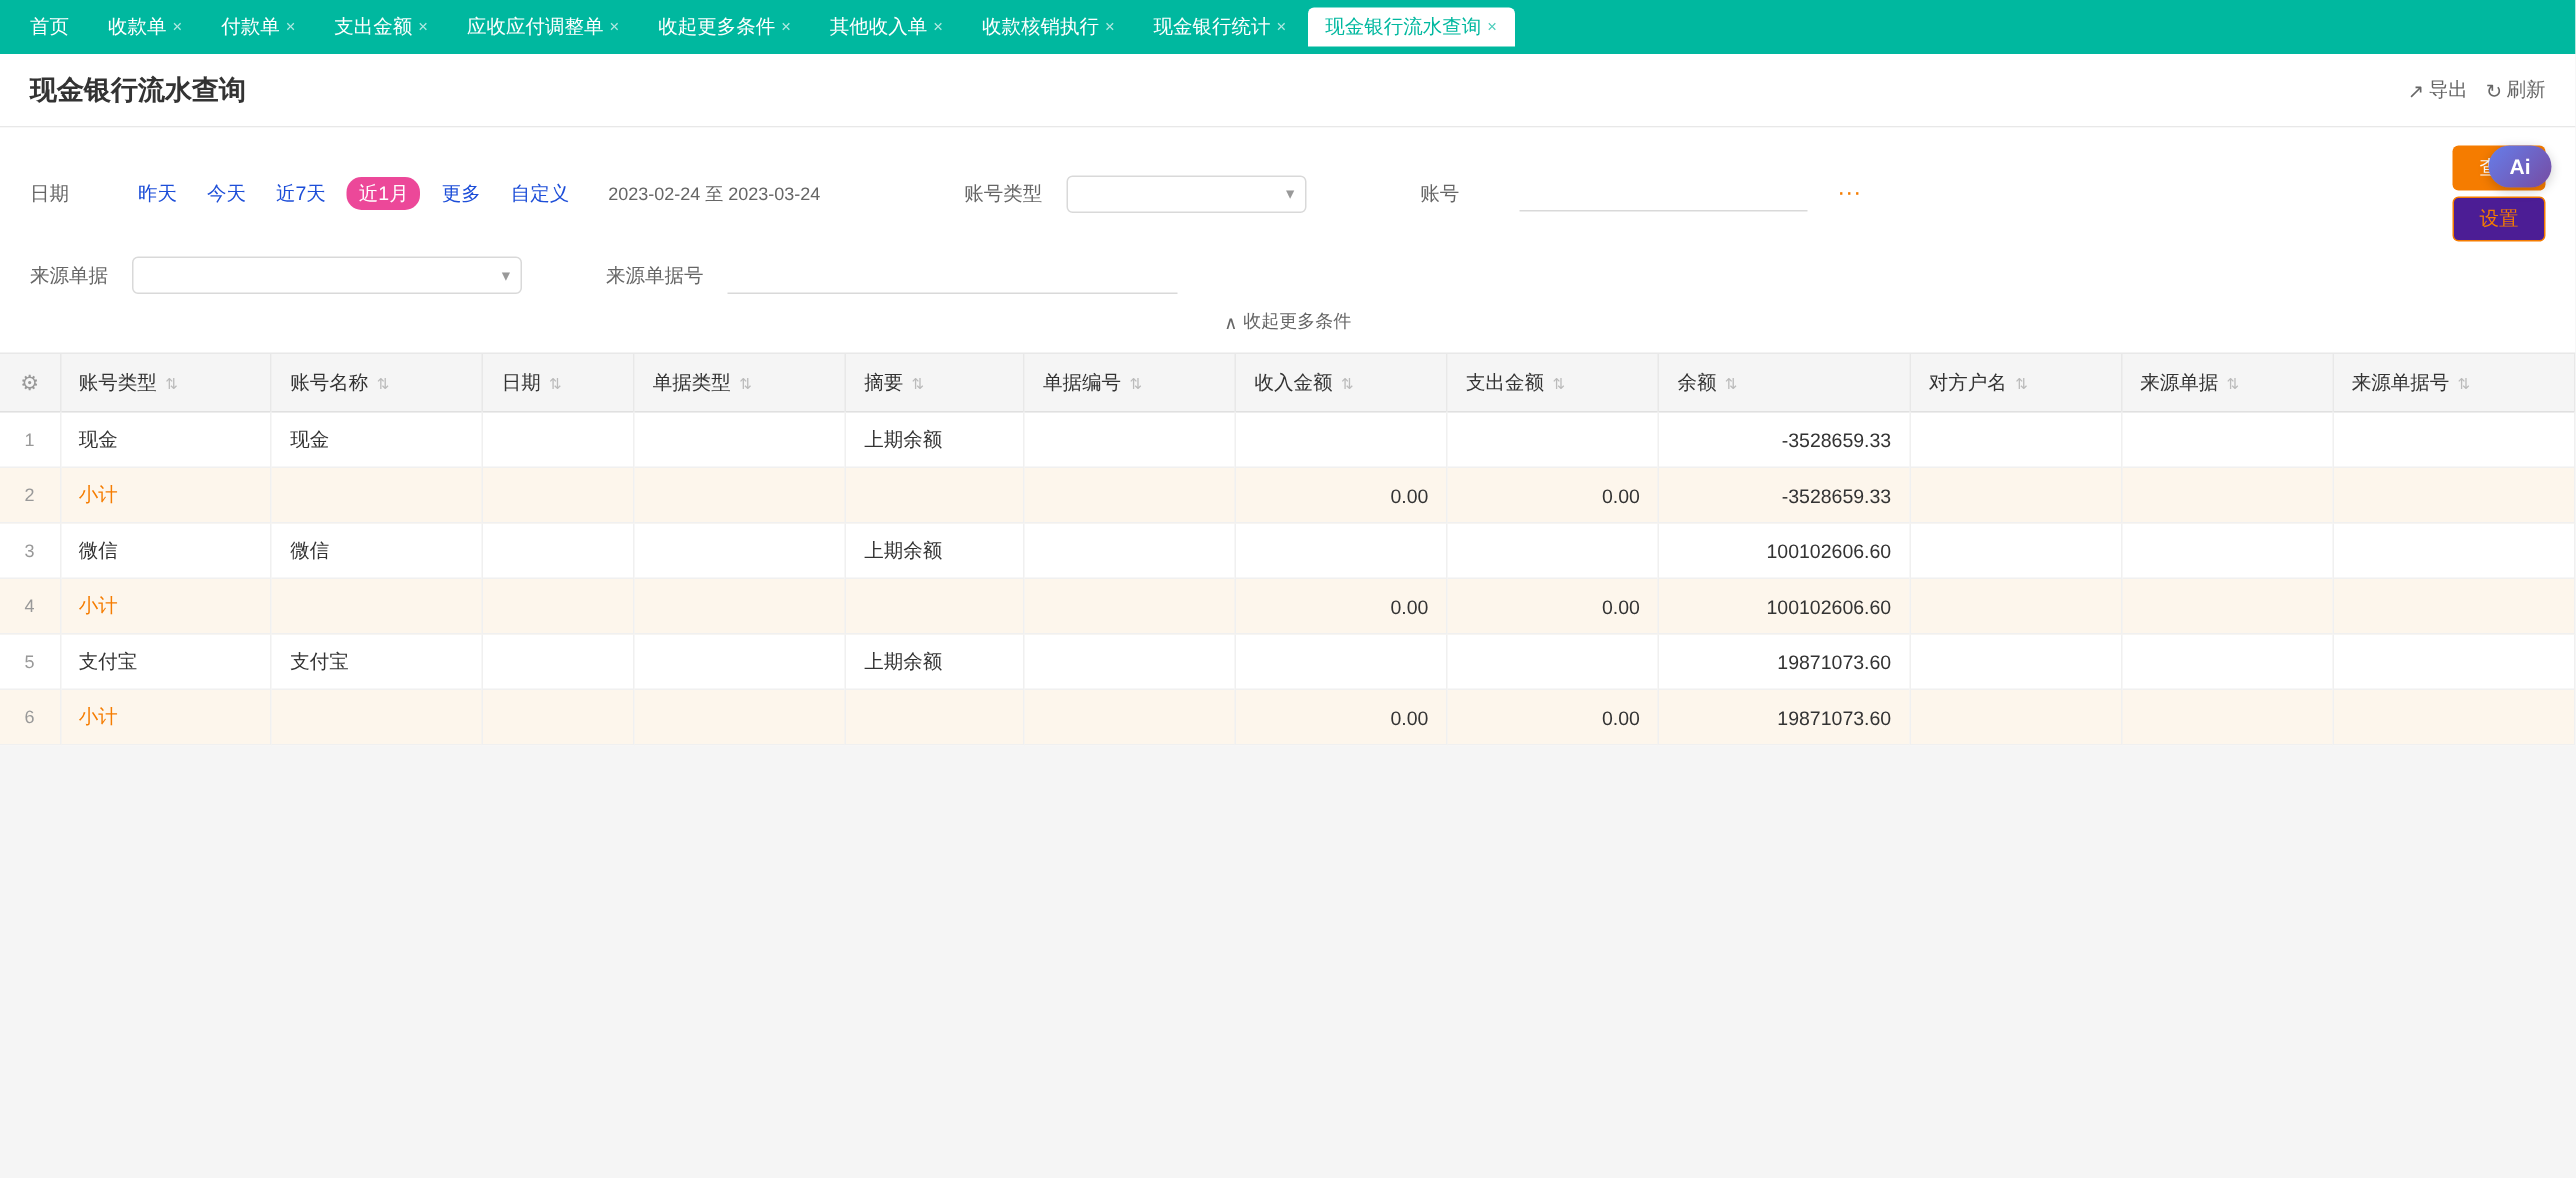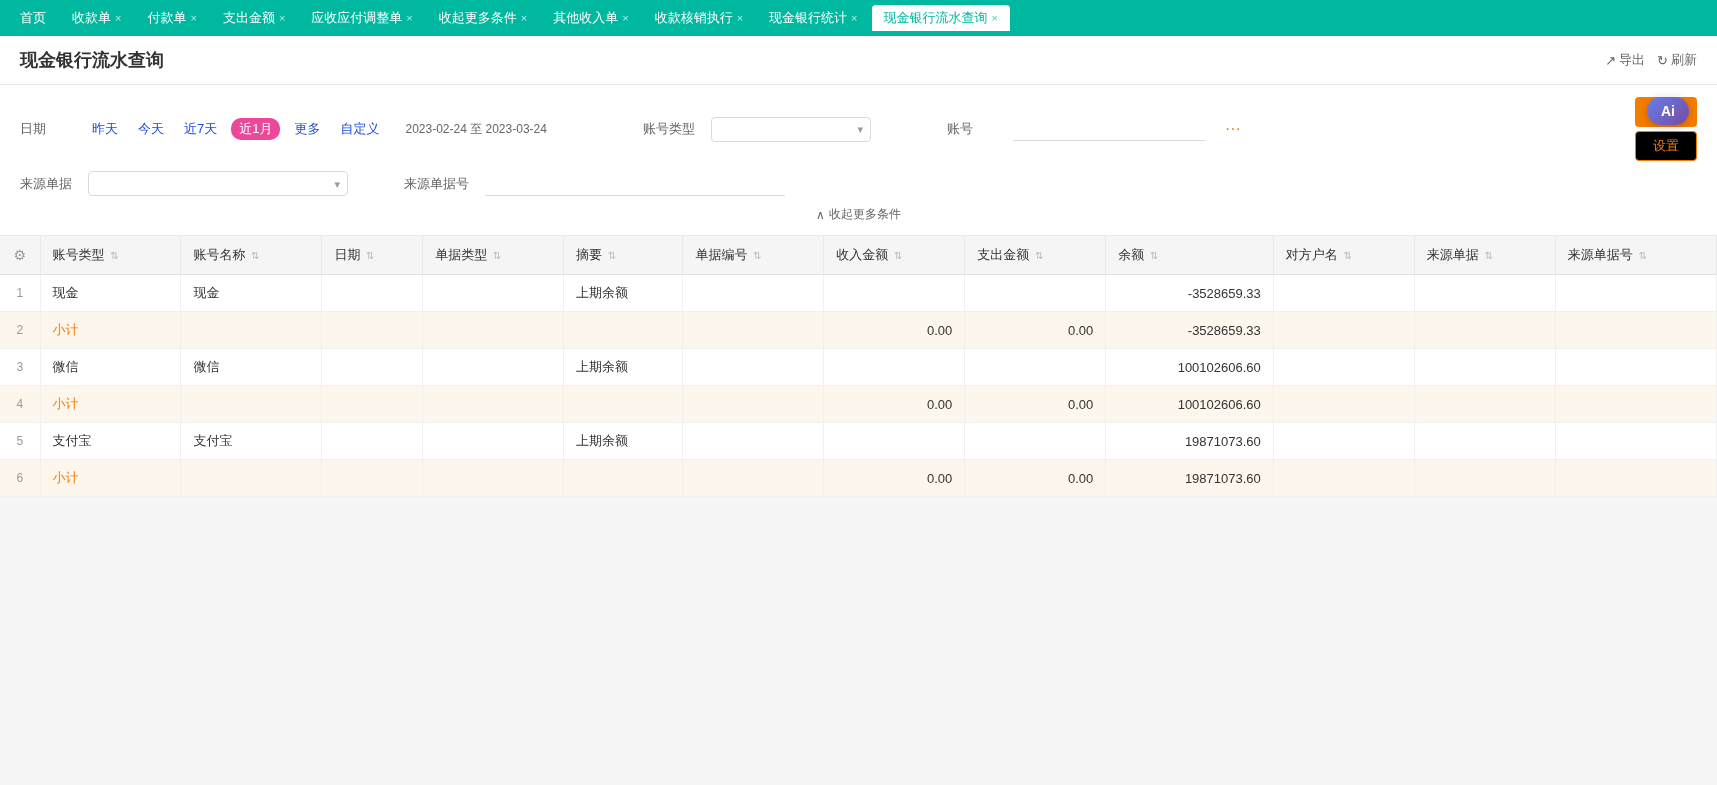--- a/index.html
+++ b/index.html
@@ -146,21 +146,21 @@
     .query-btn {
       background: #f57c00;
       color: #fff;
       border: none;
       padding: 6px 18px;
       border-radius: 4px;
       cursor: pointer;
       font-size: 13px;
     }
     .settings-btn {
-      background: #000000;
+      background: #4c1d95;
       color: #f57c00;
       border: 1px solid #f57c00;
       padding: 5px 16px;
       border-radius: 4px;
       cursor: pointer;
       font-size: 13px;
     }
     .collapse-row {
       display: flex;
       justify-content: center;
@@ -211,21 +211,21 @@
       white-space: nowrap;
     }
     tbody td:first-child { text-align: center; color: #999; font-size: 12px; }
     .subtotal-label { color: #f57c00; }
     .number-cell { text-align: right; }
     .gear-icon { color: #999; cursor: pointer; font-size: 14px; }
 
     
     .ai-badge {
       position: fixed;
-      right: 28px;
+      right: 16px;
       top: 97px;
       background: linear-gradient(135deg, #667eea, #764ba2);
       color: #fff;
       border-radius: 20px;
       padding: 6px 14px;
       font-size: 14px;
       font-weight: bold;
       cursor: pointer;
       box-shadow: 0 2px 8px rgba(0,0,0,0.2);
     }

